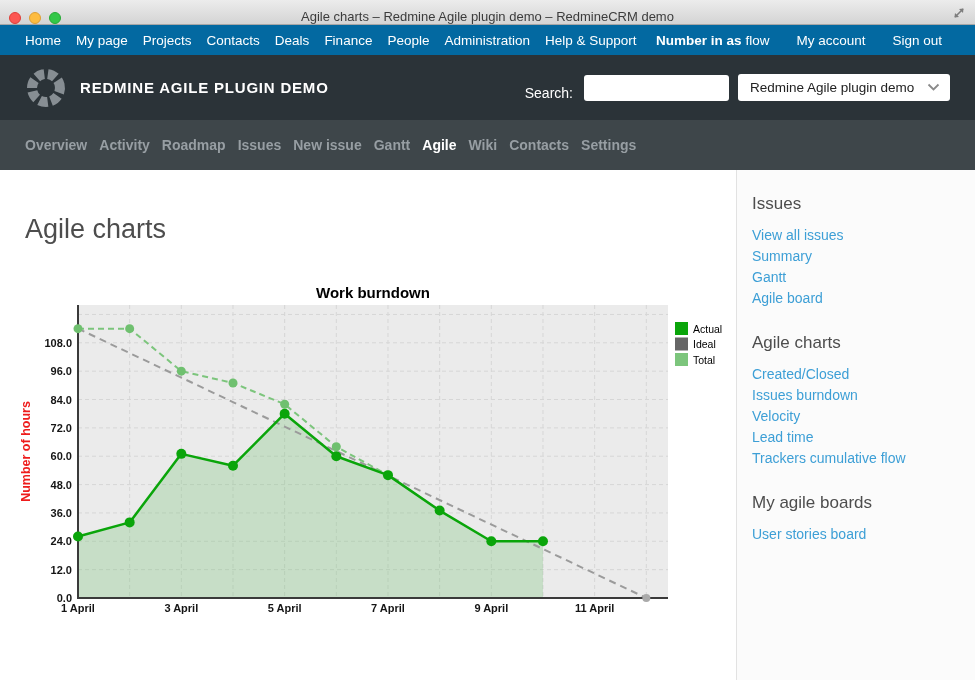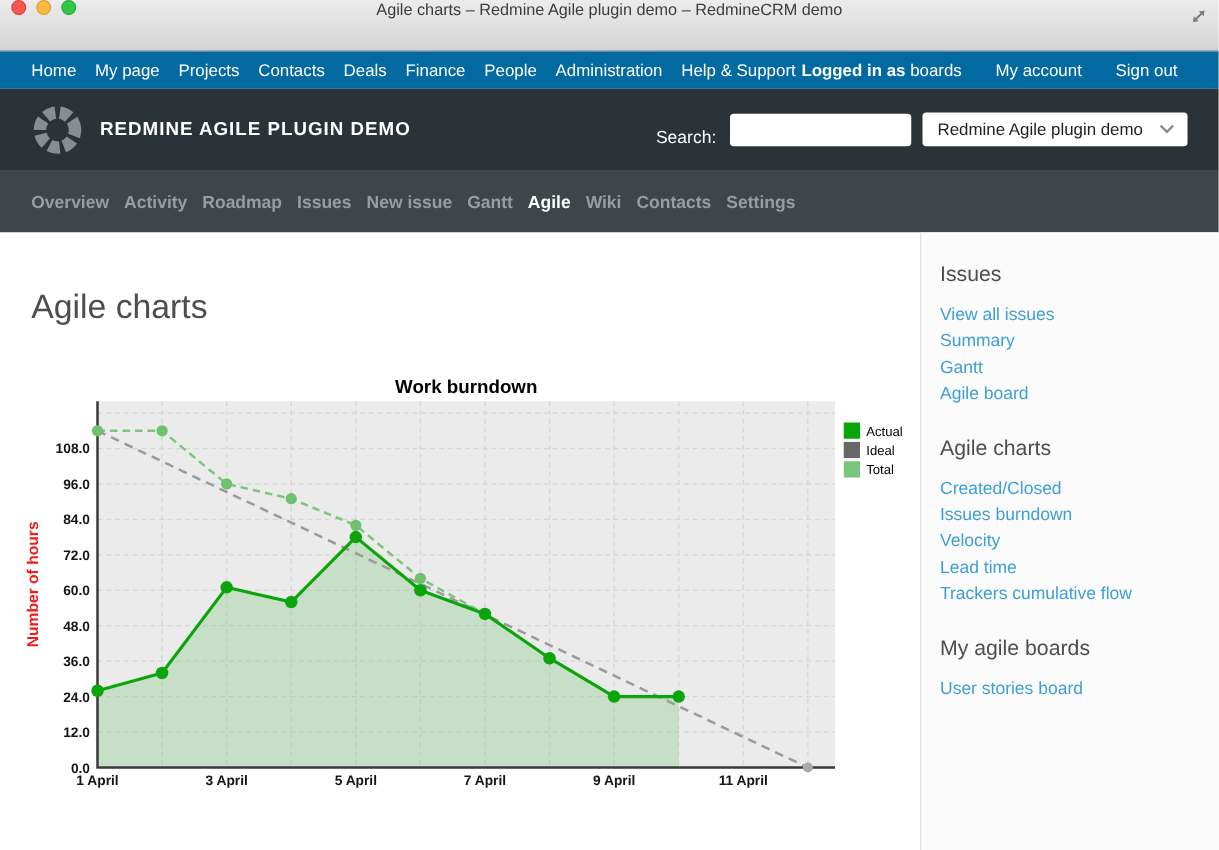--- a/index.html
+++ b/index.html
@@ -1,22 +1,22 @@
 <!DOCTYPE html>
 <html><head>
 <meta charset="utf-8">
 <style>
   * { margin:0; padding:0; box-sizing:border-box; }
   html,body { width:975px; height:680px; }
   body { font-family:"Liberation Sans", sans-serif; background:#fff; overflow:hidden; }
   .window { position:relative; width:975px; height:680px; overflow:hidden; background:#fff; }
 
   
-  .titlebar { position:relative; height:41px; background:linear-gradient(#ececec,#d4d4d4);
-              border-bottom:1px solid #a6a6a6; display:flex; align-items:flex-start; }
+  .titlebar { position:relative; height:25px; background:linear-gradient(#ececec,#d4d4d4);
+              border-bottom:1px solid #a6a6a6; display:flex; align-items:flex-end; }
   .traffic { display:flex; gap:8px; margin-left:9px; }
   .light { width:12px; height:12px; border-radius:50%; display:inline-block; }
   .light.red { background:#fc5753; border:1px solid #df3e38; }
   .light.yellow { background:#fdbc40; border:1px solid #de9f34; }
   .light.green { background:#33c748; border:1px solid #27aa35; }
   .window-title { position:absolute; left:0; right:0; text-align:center; font-size:13px; color:#3c3c3c; }
   .fullscreen { position:absolute; right:8px; top:5px; width:16px; height:16px; }
 
   
   .topnav { height:30px; background:#0369a1; display:flex; align-items:center; padding:0 33px 0 25px; }
@@ -84,22 +84,22 @@
         <a class="nav-link">Projects</a>
         <a class="nav-link">Contacts</a>
         <a class="nav-link">Deals</a>
         <a class="nav-link">Finance</a>
         <a class="nav-link">People</a>
         <a class="nav-link">Administration</a>
         <a class="nav-link">Help &amp; Support</a>
       </div>
     <div class="topnav-right">
       <span class="logged-in">
-        <span class="lbl">Logged in as</span>
-        <a>boards</a>
+        <span class="lbl">Number in as</span>
+        <a>flow</a>
       </span>
       <span id="account-links" style="display: flex; gap: 27px;">
           <a class="nav-link">My account</a>
           <a class="nav-link">Sign out</a>
         </span>
     </div>
   </div>
 
   <div class="header">
     <div class="logo">

